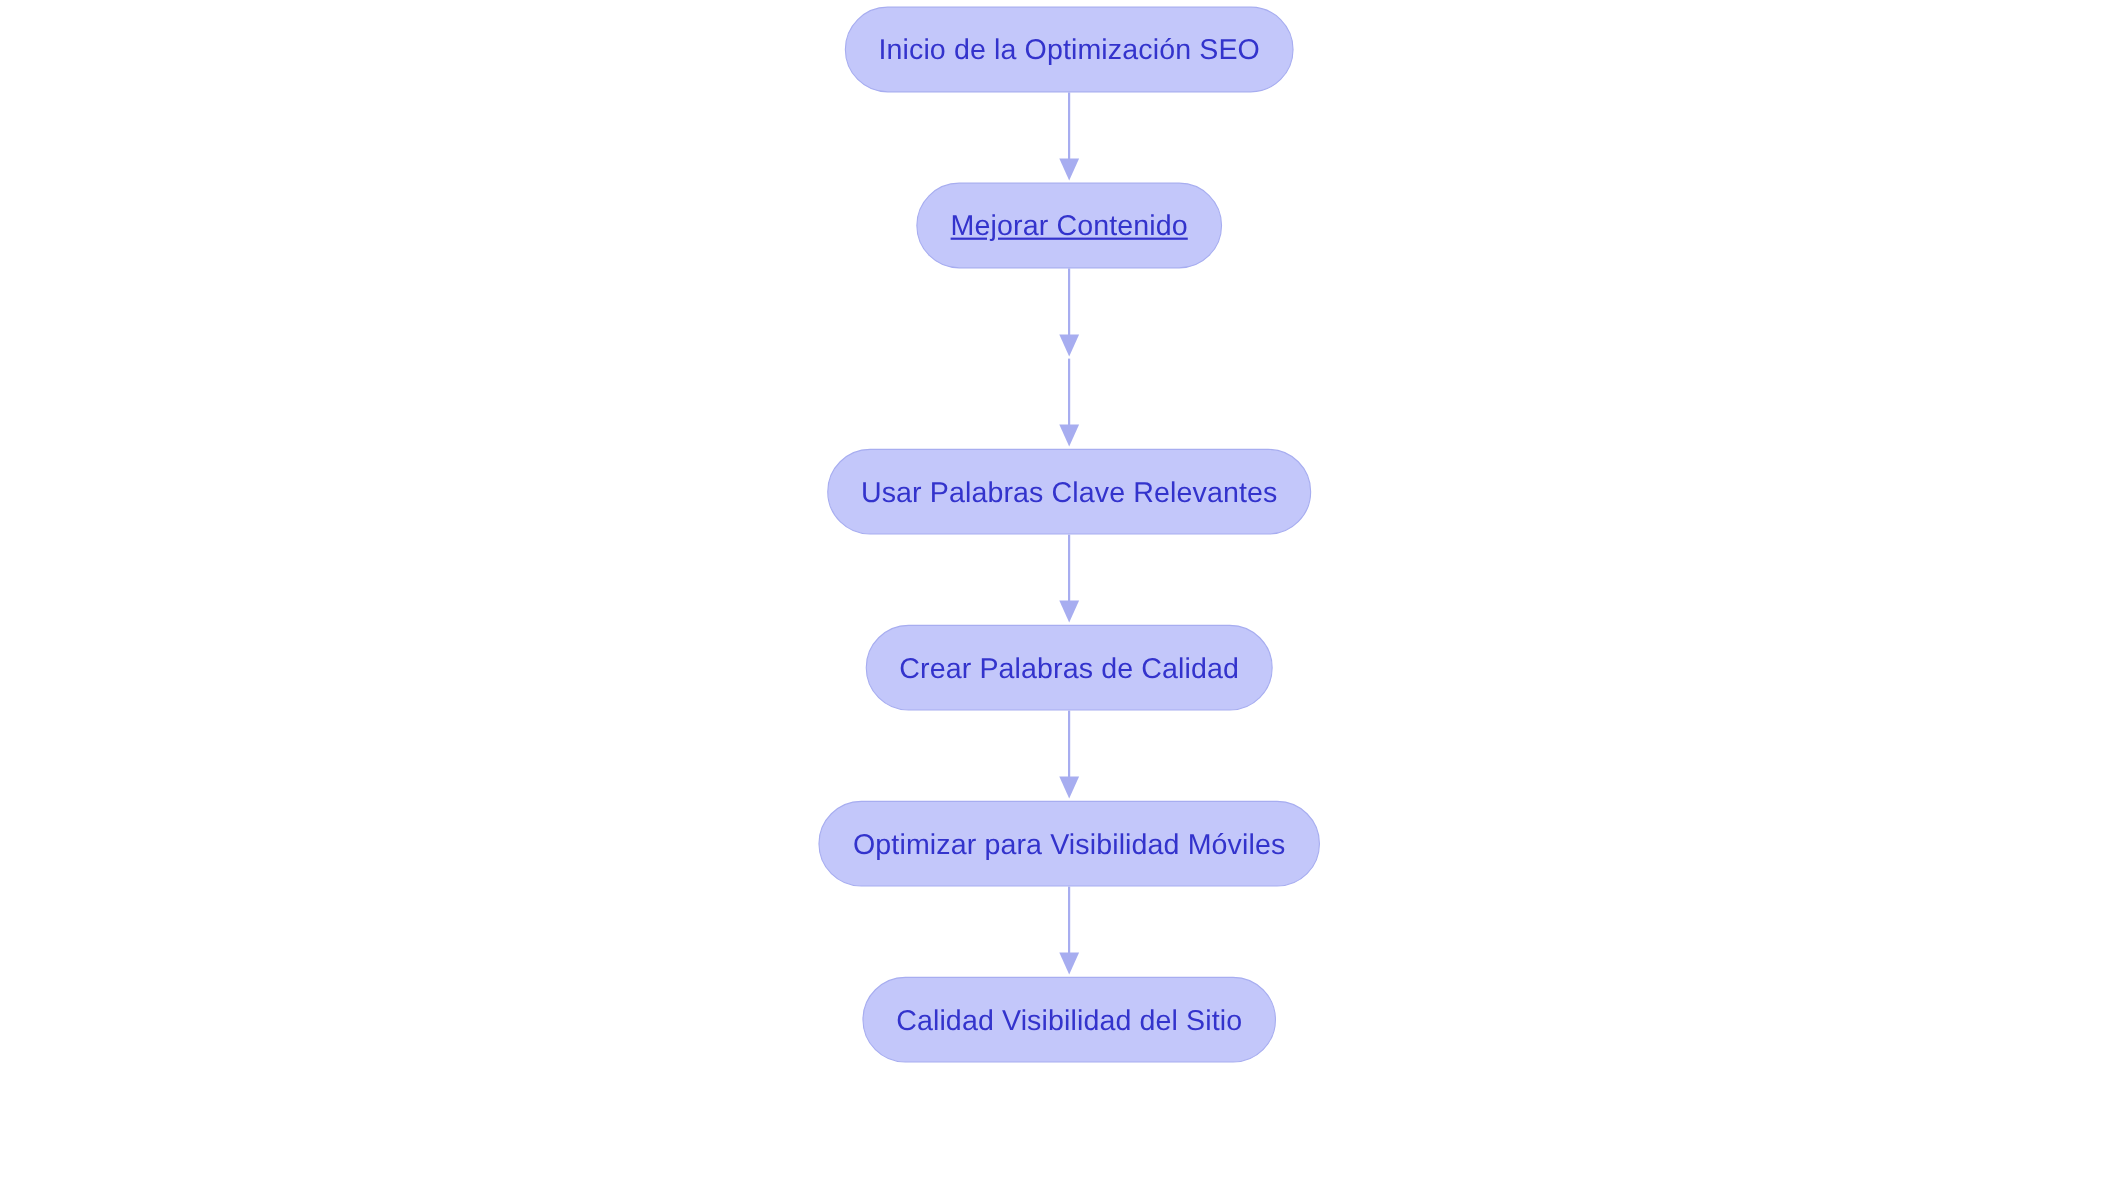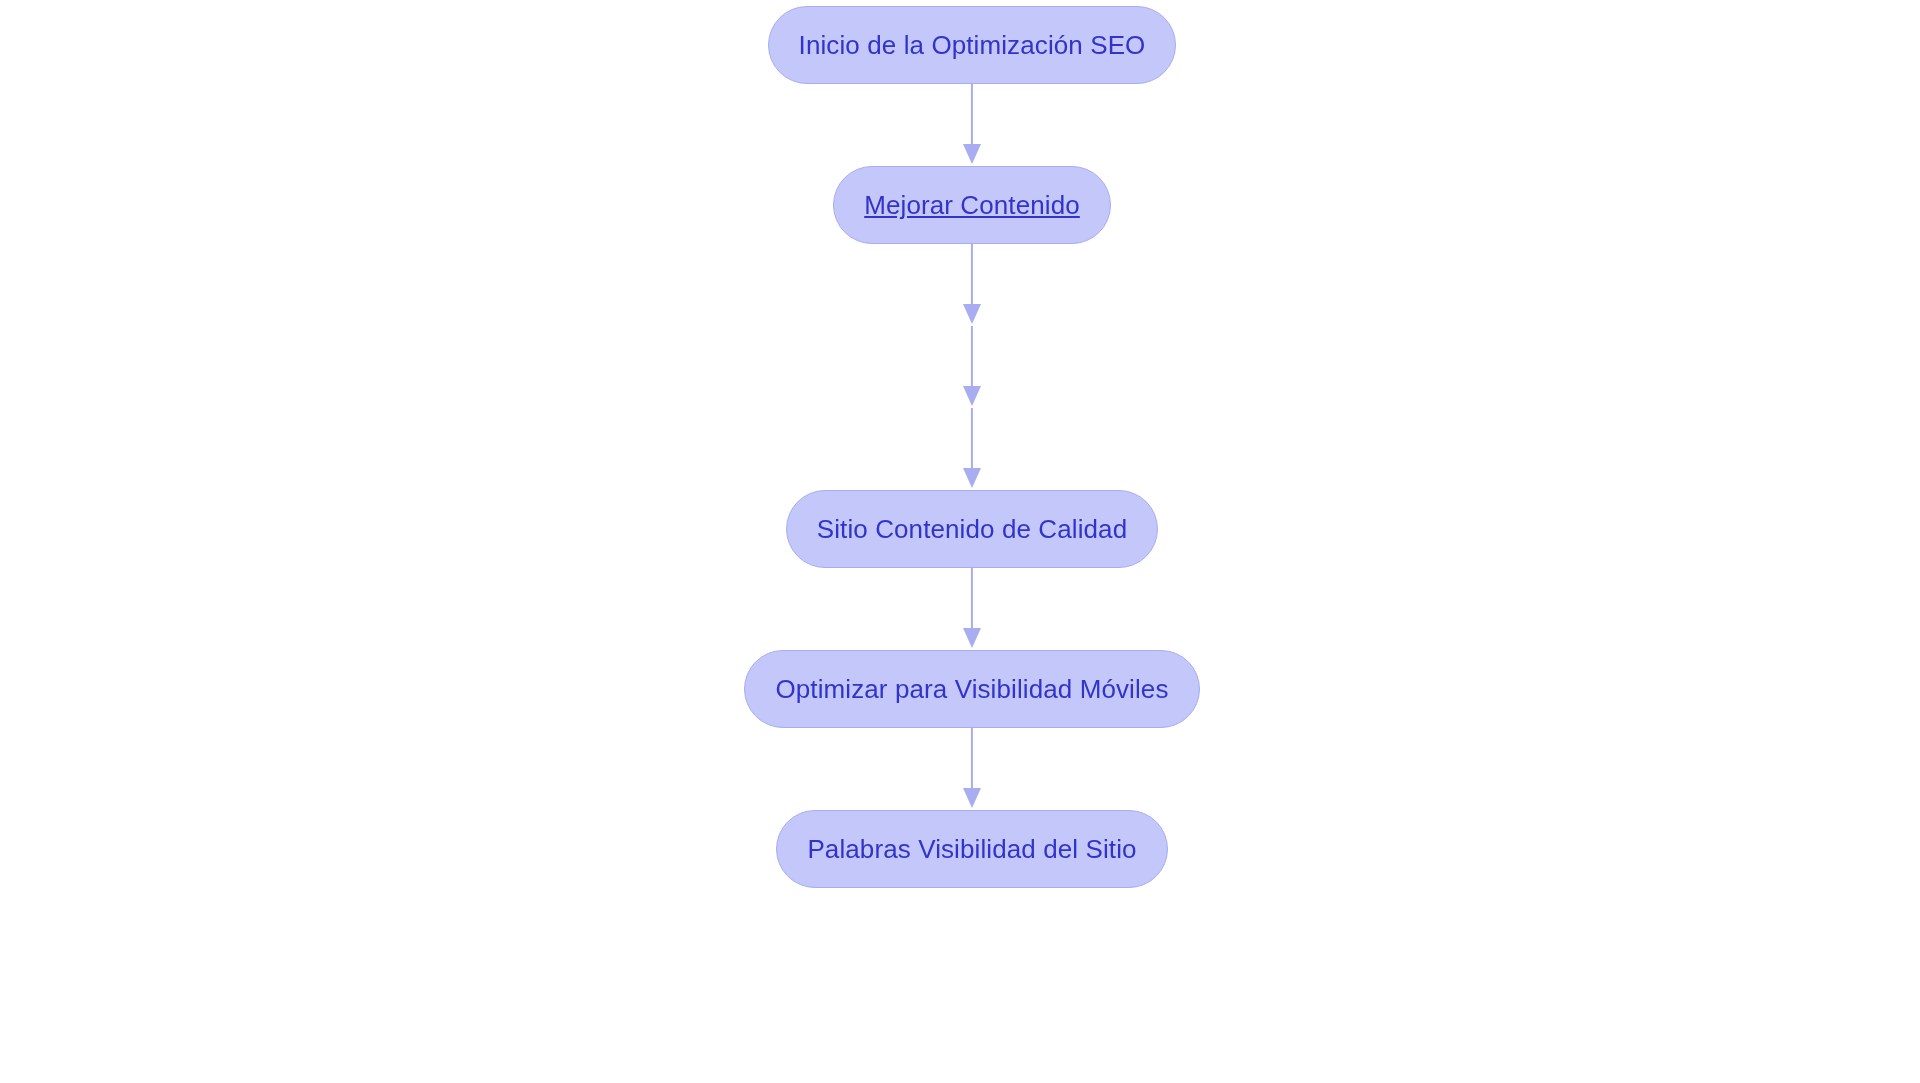--- a/index.html
+++ b/index.html
@@ -117,42 +117,45 @@
       <span class="line"></span>
       <span class="head"></span>
     </div>
 
 
     <div class="connector">
       <span class="line"></span>
       <span class="head"></span>
     </div>
 
+    <div class="node node-3">
+      <span>Usar Palabras Clave Relevantes</span>
+    </div>
 
     <div class="connector">
       <span class="line"></span>
       <span class="head"></span>
     </div>
 
     <div class="node node-4">
-      <span>Sitio Contenido de Calidad</span>
+      <span>Crear Palabras de Calidad</span>
     </div>
 
     <div class="connector">
       <span class="line"></span>
       <span class="head"></span>
     </div>
 
     <div class="node node-5">
       <span>Optimizar para Visibilidad Móviles</span>
     </div>
 
     <div class="connector">
       <span class="line"></span>
       <span class="head"></span>
     </div>
 
     <div class="node node-6">
-      <span>Palabras Visibilidad del Sitio</span>
+      <span>Calidad Visibilidad del Sitio</span>
     </div>
 
   </div>
 </div>
 
 </body></html>

